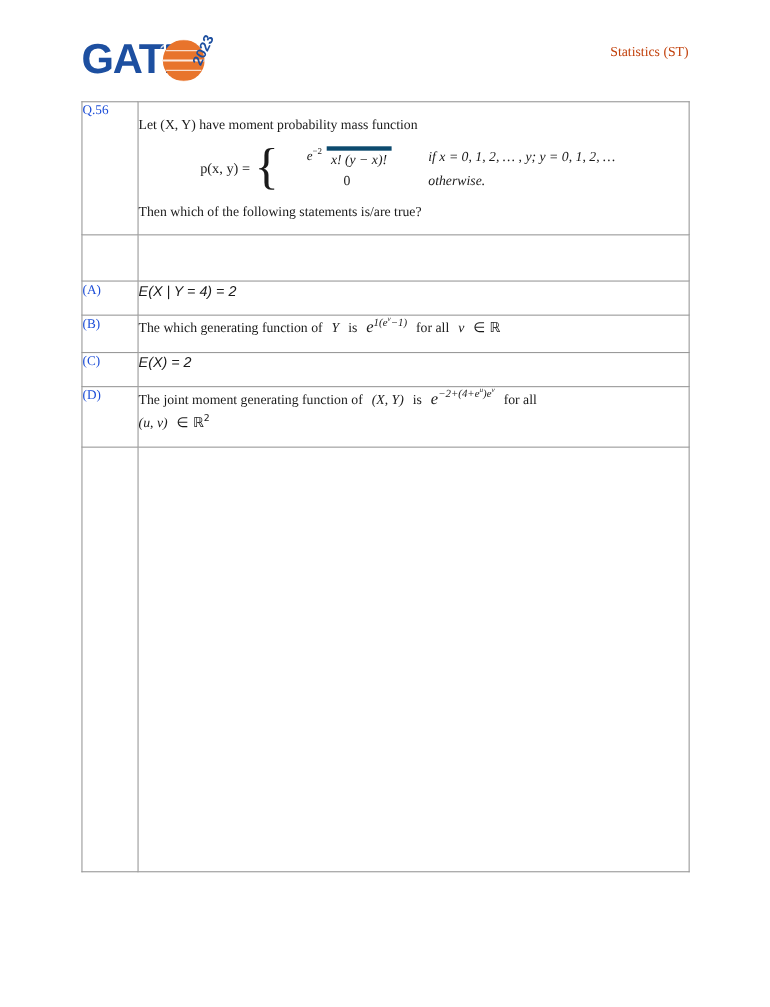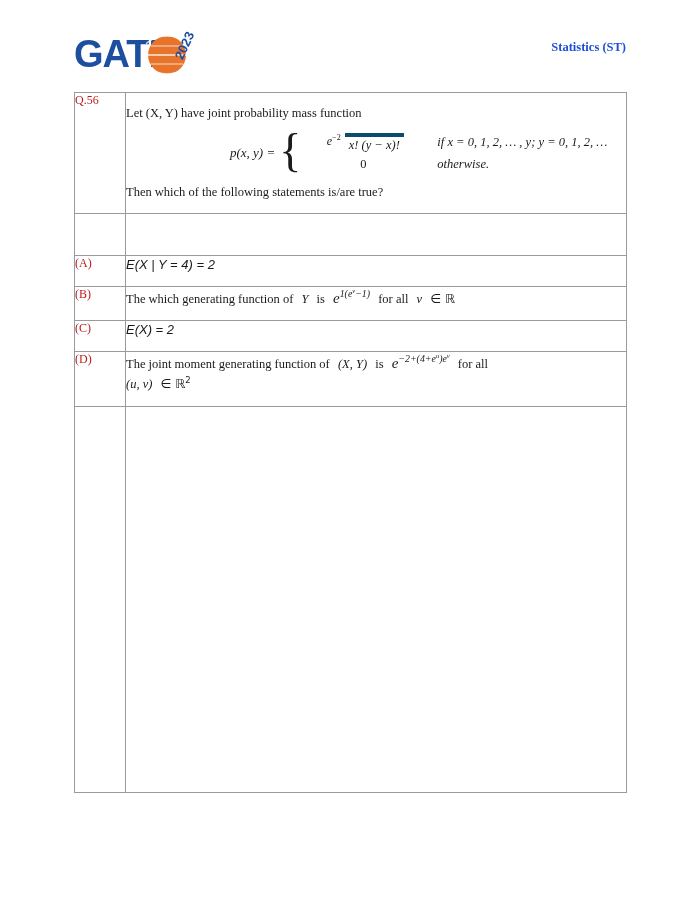--- a/index.html
+++ b/index.html
@@ -61,23 +61,23 @@
     transform: rotate(-65deg);
     transform-origin: center center;
     letter-spacing: 0px;
   }
 
   .header-subject {
     position: absolute;
     right: 74px;
     top: 40px;
     font-family: "Liberation Serif", "DejaVu Serif", serif;
-    font-weight: bold;
-    font-size: 12.5px;
-    color: #1d4ed8;
+    font-weight: normal;
+    font-size: 12.5px;
+    color: #c2410c;
     white-space: nowrap;
     text-align: center;
   }
 
   
   .qtable {
     position: absolute;
     left: 74px;
     top: 92px;
     width: 552px;
@@ -93,21 +93,21 @@
     width: 51px;
   }
   .col-body {
     width: 501px;
   }
 
   .label-cell {
     font-size: 12px;
     padding: 10px 0 0 8px;
     font-family: "Liberation Serif", "DejaVu Serif", serif;
-    color: #b91c1c;
+    color: #1d4ed8;
     white-space: nowrap;
   }
   .body-cell {
     padding: 10px 12px 10px 13px;
     font-size: 12.5px;
     line-height: 1.45;
   }
 
   .row-question .body-cell { padding-top: 11px; padding-bottom: 12px; }
   .row-spacer td { height: 41px; }
@@ -134,25 +134,23 @@
   sup.sup { vertical-align: super; }
 
   
   .piecewise {
     margin: 9px 0 6px 0;
     display: flex;
     align-items: center;
     padding-left: 56px;
   }
   .pw-lhs {
-    font-style: italic;
     font-size: 13px;
     white-space: nowrap;
     padding-right: 3px;
-    margin-left: 48px;
   }
   .pw-brace {
     font-size: 46px;
     line-height: 0.82;
     font-weight: 300;
     padding: 0 4px 4px 1px;
     font-family: "Liberation Serif", "DejaVu Serif", serif;
   }
   .pw-cases {
     display: flex;
@@ -230,21 +228,21 @@
   <colgroup>
     <col class="col-label">
     <col class="col-body">
   </colgroup>
   <tbody>
 
     <tr class="row-question">
       <td class="label-cell">Q.56</td>
       <td class="body-cell">
 
-        <div class="q-intro">Let  (X, Y)  have joint probability mass function</div>
+        <div class="q-intro">Let  (X, Y)  have moment probability mass function</div>
 
         <div class="piecewise">
           <span class="pw-lhs">p(x, y) =</span>
           <span class="pw-brace">{</span>
           <span class="pw-cases">
             <span class="pw-row">
               <span class="pw-val">
                 <span class="frac">
                   <span class="num"><span class="mi">e</span><sup class="sup">−2</sup></span>
                   <span class="den mi">x! (y − x)!</span>

